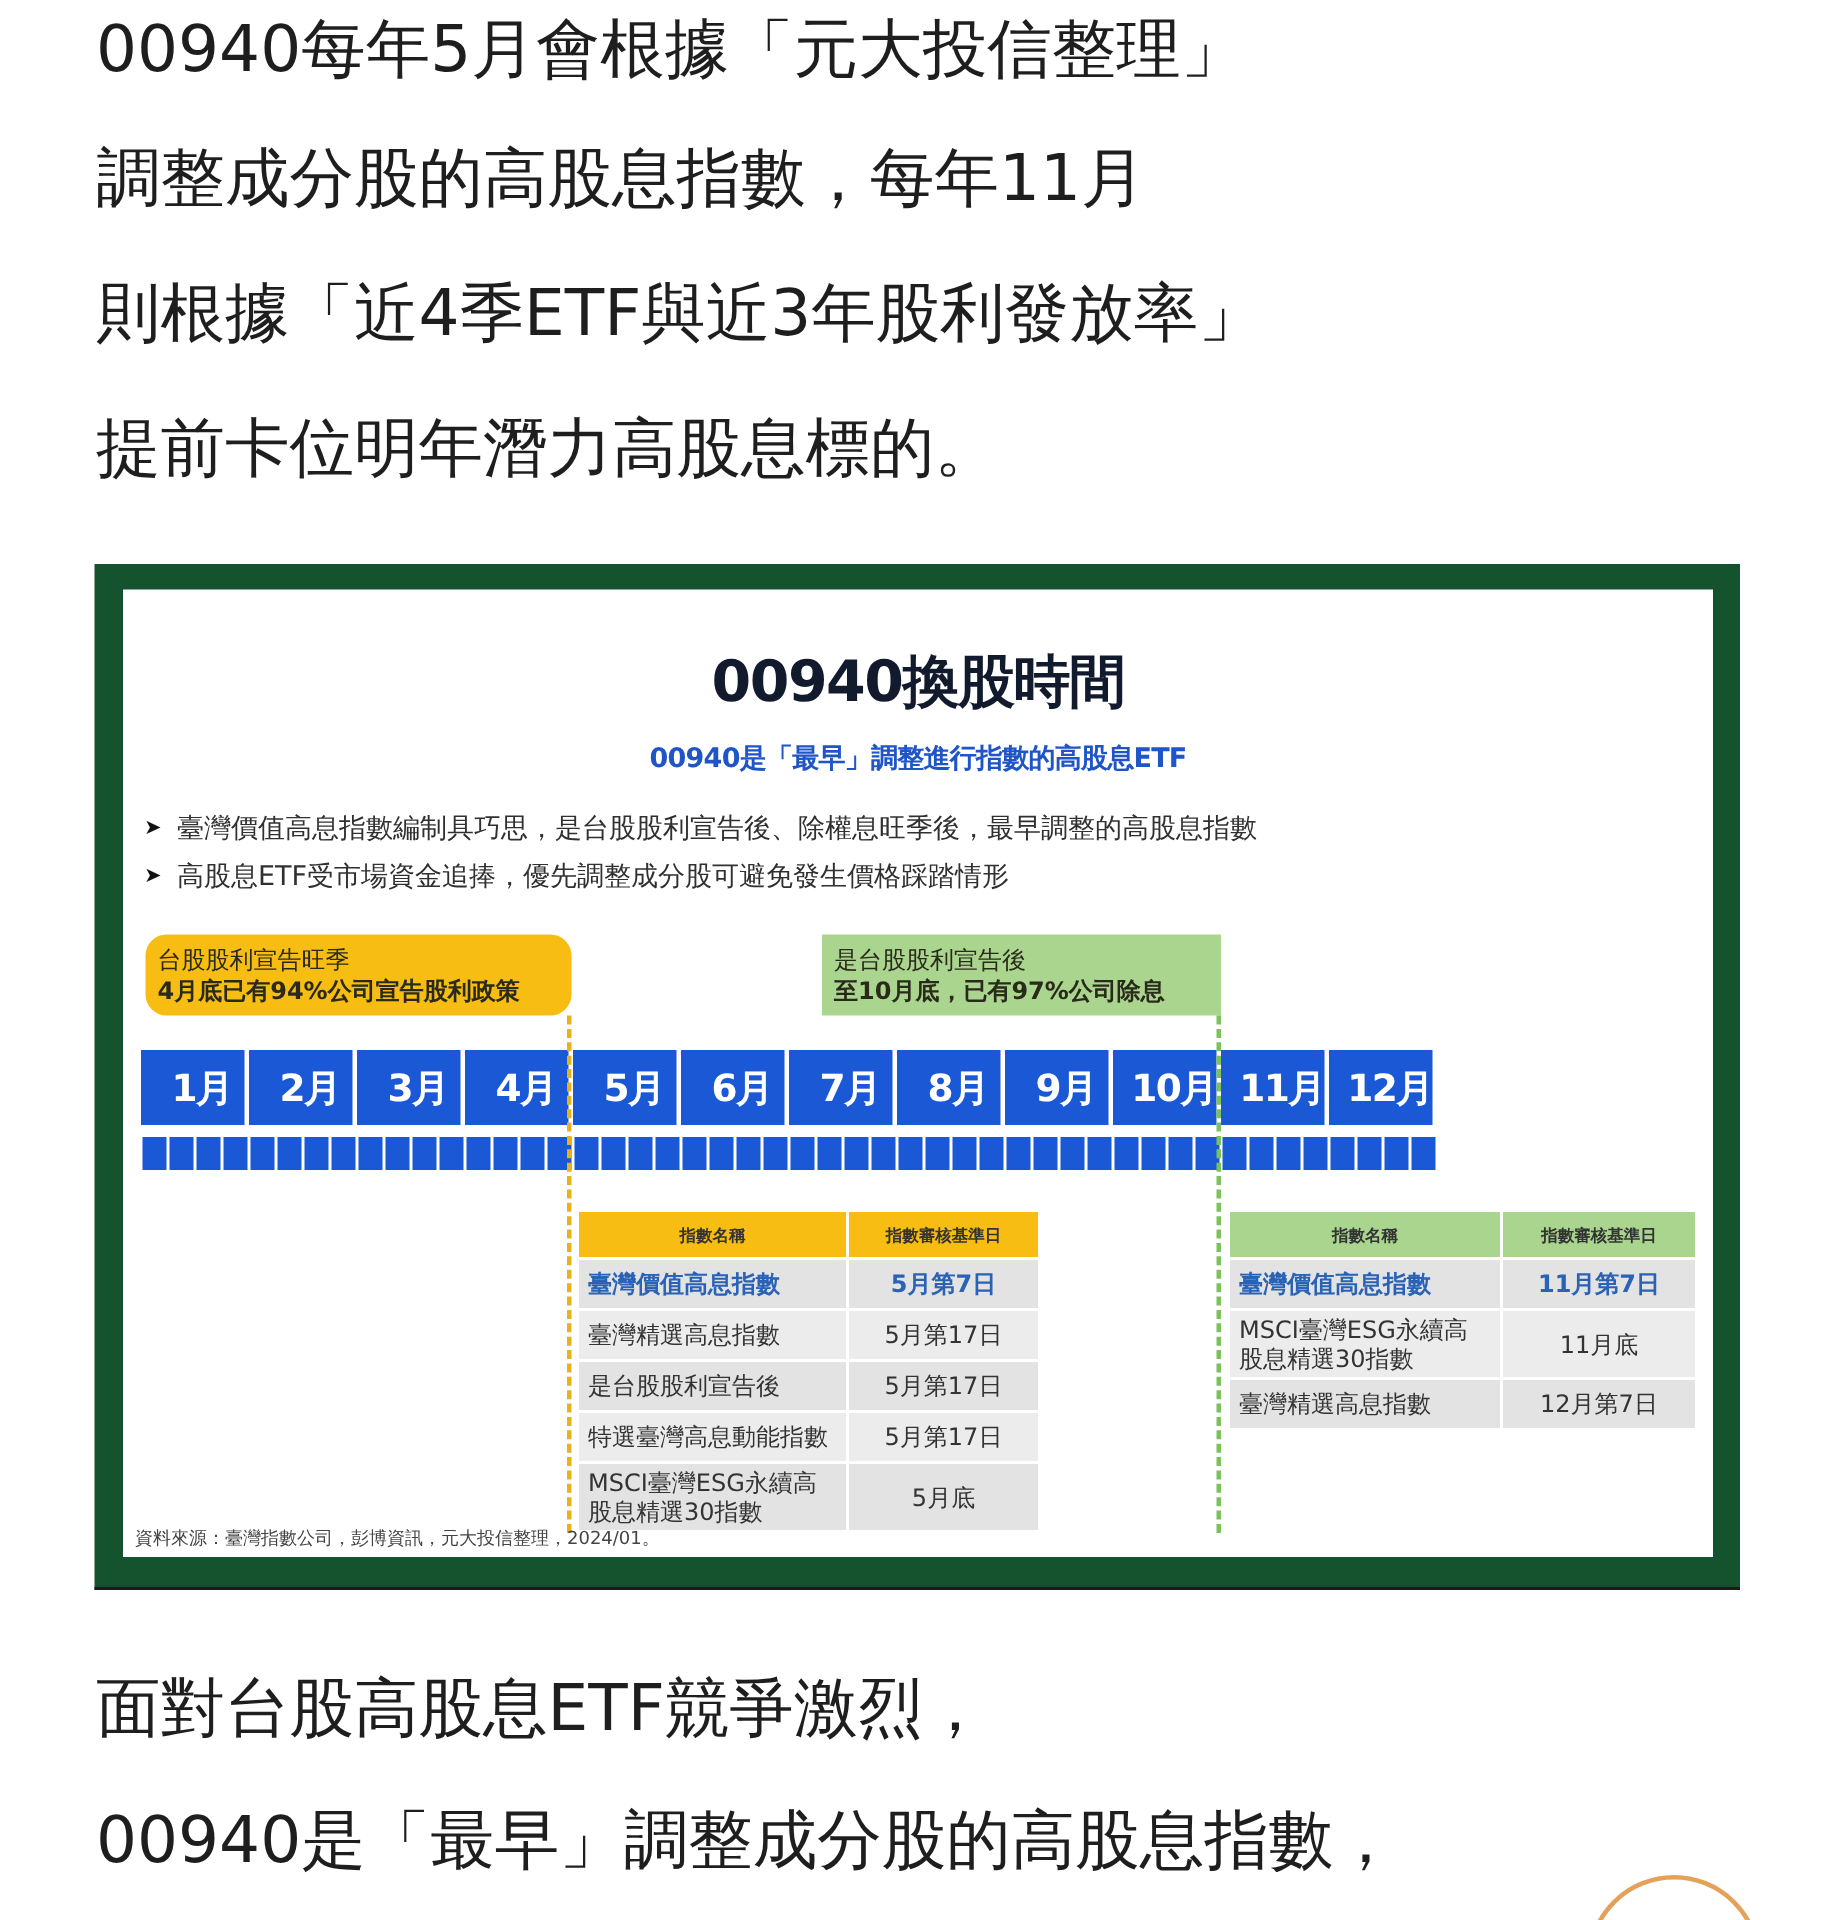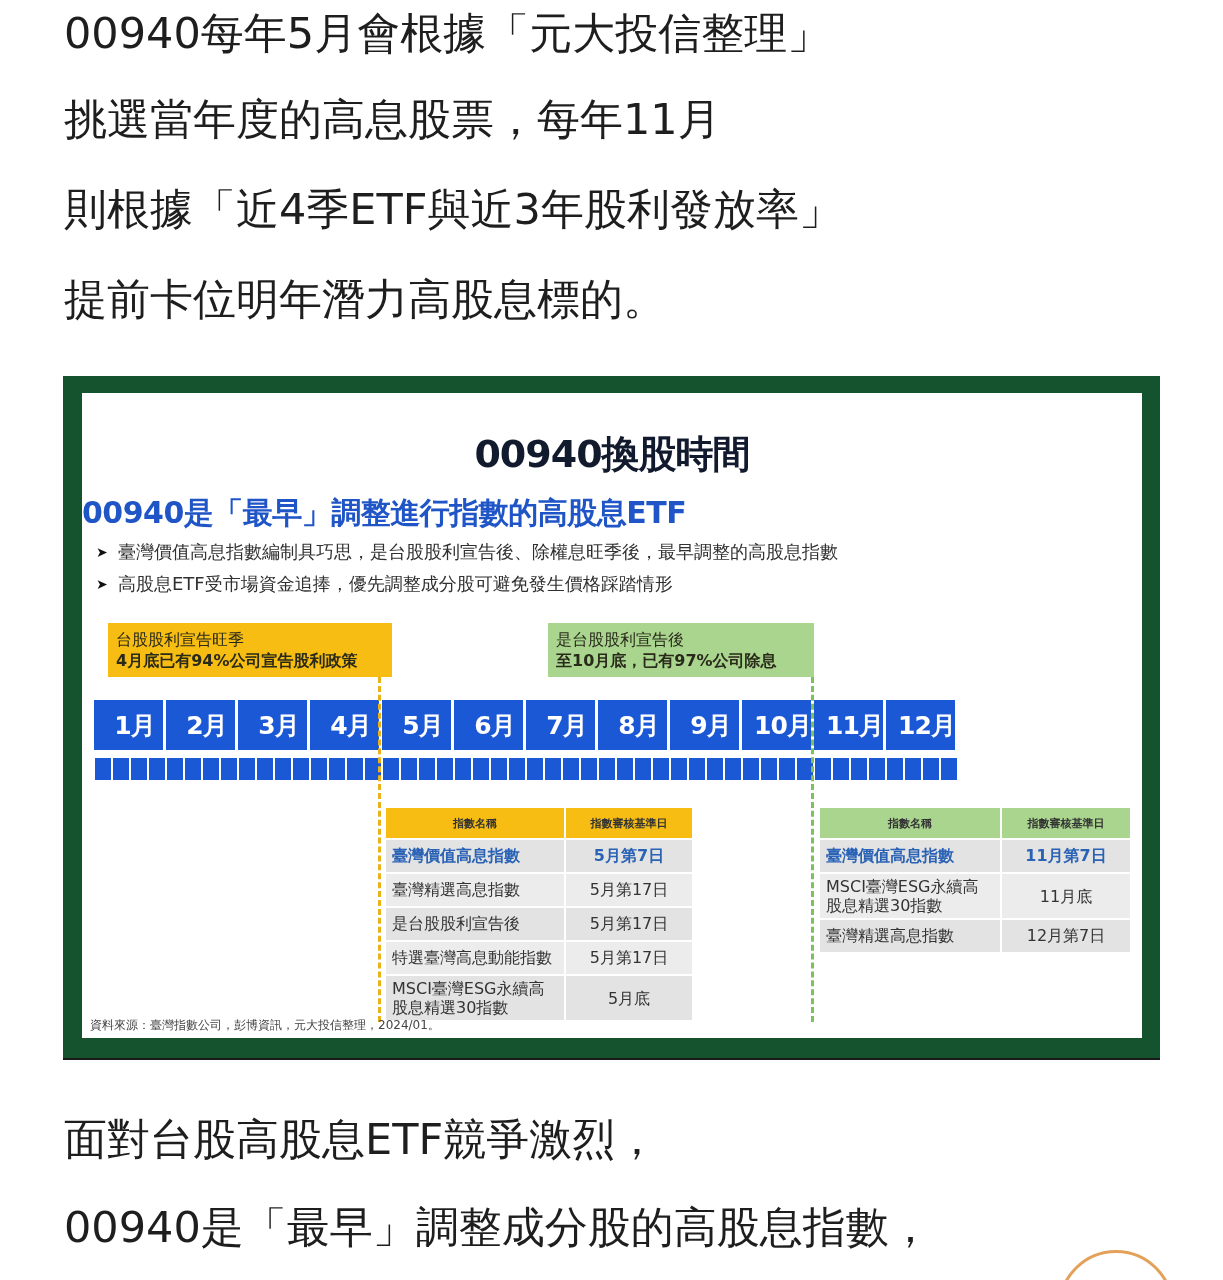--- a/index.html
+++ b/index.html
@@ -6,29 +6,29 @@
   html, body { width: 1223px; height: 1280px; background: #ffffff; overflow: hidden; }
   body { position: relative; font-family: "DejaVu Sans", "Liberation Sans", sans-serif; color: #1c1c1c; }
 
   .para { position: absolute; left: 64px; font-size: 43px; line-height: 46px; letter-spacing: 0px; color: #1e1e1e; white-space: nowrap; font-weight: 400; }
 
   
   .figure { position: absolute; left: 63px; top: 376px; width: 1097px; height: 684px; background: #14532d; border-bottom: 2px solid #1a1a1a; }
   .card { position: absolute; left: 19px; top: 17px; width: 1060px; height: 645px; background: #ffffff; }
 
   .fig-title { position: absolute; left: 0; width: 100%; top: 36px; text-align: center; font-size: 38px; font-weight: 700; color: #121a2e; letter-spacing: -1px; }
-  .fig-sub { position: absolute; left: 0; width: 100%; top: 100px; text-align: left; font-size: 30px; font-weight: 700; color: #1f55c6; letter-spacing: -0.5px; }
+  .fig-sub { position: absolute; left: 0; width: 100%; top: 100px; text-align: center; font-size: 18px; font-weight: 700; color: #1f55c6; letter-spacing: -0.5px; }
 
   .bullets { position: absolute; left: 14px; top: 143px; }
   .bullet { display: flex; align-items: center; height: 32px; font-size: 18px; color: #303030; white-space: nowrap; }
   .bullet .arrow { width: 14px; font-size: 14px; margin-right: 8px; color: #111; }
 
   .callout { position: absolute; top: 230px; height: 54px; padding: 6px 8px; font-size: 16px; line-height: 21px; color: #2a2a1a; }
   .callout .l2 { font-weight: 700; }
-  .callout.yellow { left: 26px; width: 284px; background: #f7bd12; }
+  .callout.yellow { left: 15px; width: 284px; background: #f7bd12; border-radius: 14px; }
   .callout.green { left: 466px; width: 266px; background: #a9d58f; }
 
   .vline { position: absolute; width: 0; border-left: 3px dashed; }
   .vline.yellow { left: 296px; top: 284px; height: 345px; border-color: #e9b11a; }
   .vline.green { left: 729px; top: 284px; height: 345px; border-color: #7cc25a; }
 
   .months { position: absolute; left: 12px; top: 307px; display: flex; gap: 3px; }
   .month { width: 69px; height: 50px; background: #1b58d6; color: #ffffff; font-size: 25px; font-weight: 700; display: flex; align-items: center; justify-content: center; letter-spacing: -1px; padding-left: 12px; }
 
   .ticks { position: absolute; left: 13px; top: 365px; display: flex; gap: 2px; }
@@ -47,21 +47,21 @@
   .tbl.right th { background: #a9d58f; }
 
   .source { position: absolute; left: 8px; top: 624px; font-size: 12px; color: #444; white-space: nowrap; }
 
   .fab-circle { position: absolute; left: 1058px; top: 1250px; width: 116px; height: 116px; border-radius: 50%; border: 3px solid #e3a159; background: #ffffff; }
 </style>
 </head>
 <body>
 
 <div class="para" style="top:10px">00940每年5月會根據「元大投信整理」</div>
-<div class="para" style="top:96px">挑選當年度的高息股票，每年11月</div>
+<div class="para" style="top:96px">調整成分股的高股息指數，每年11月</div>
 <div class="para" style="top:186px">則根據「近4季ETF與近3年股利發放率」</div>
 <div class="para" style="top:276px">提前卡位明年潛力高股息標的。</div>
 
 <div class="figure">
   <div class="card">
     <div class="fig-title">00940換股時間</div>
     <div class="fig-sub">00940是「最早」調整進行指數的高股息ETF</div>
 
     <div class="bullets">
       <div class="bullet">

